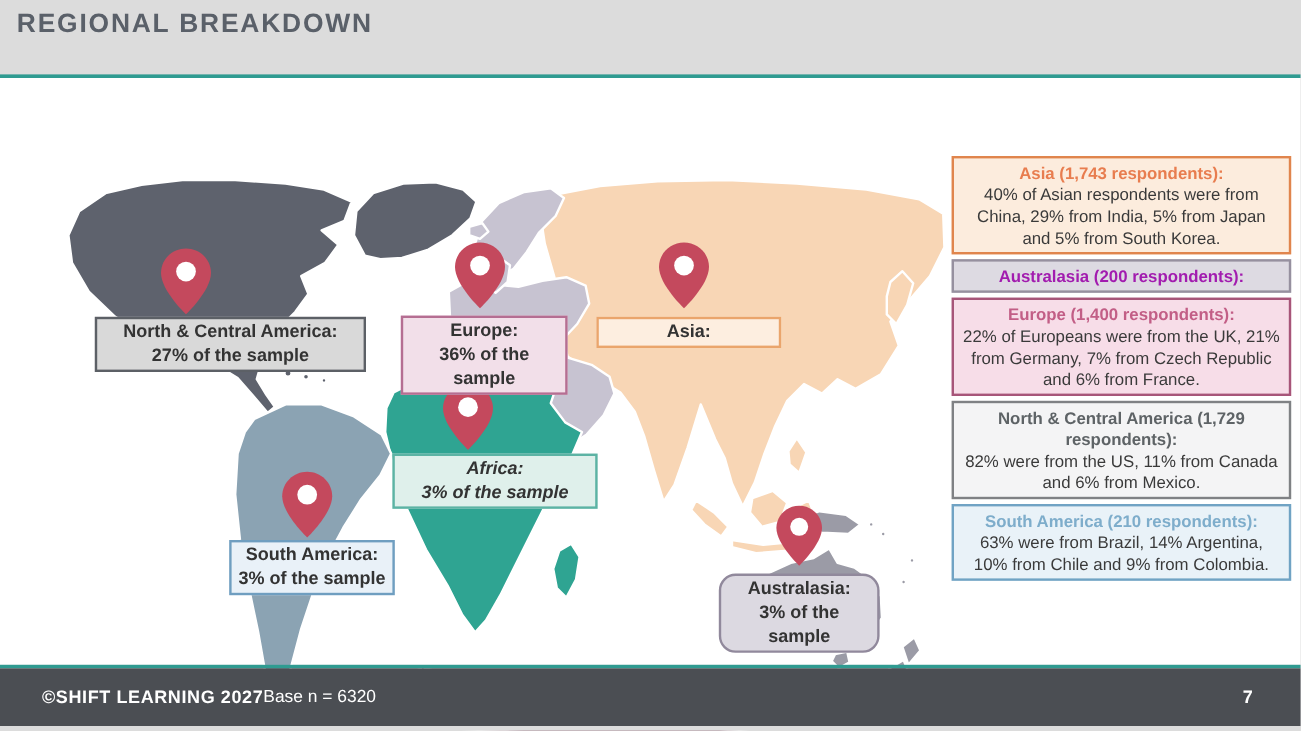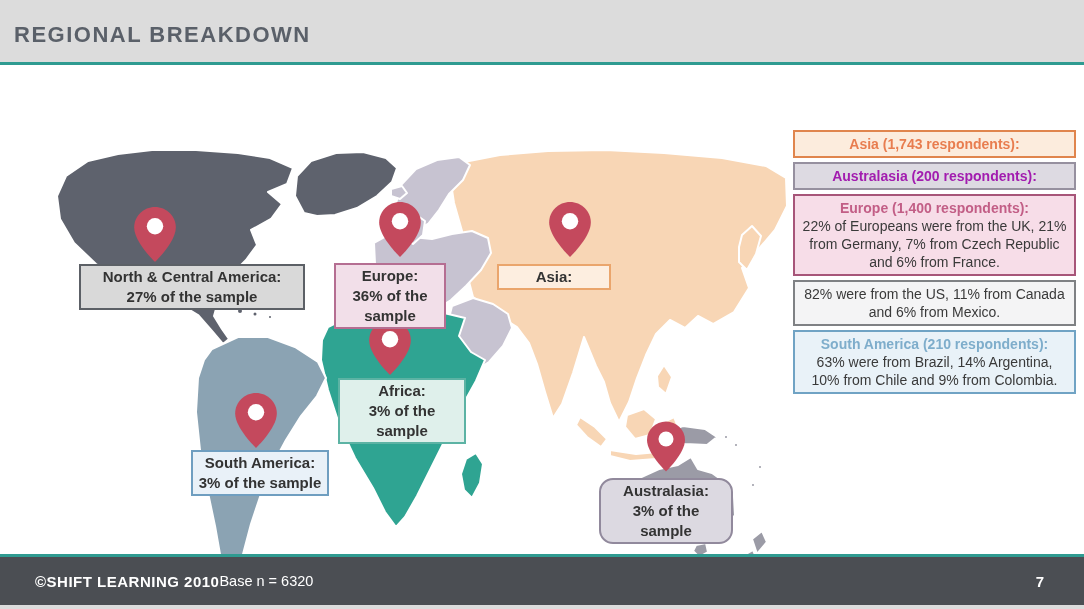--- a/index.html
+++ b/index.html
@@ -1,20 +1,20 @@
 <!DOCTYPE html>
 <html><head>
 <meta charset="utf-8">
 <style>
   html,body{margin:0;padding:0;background:#dcdcdc;}
   .slide{position:relative;width:1084px;height:609px;overflow:hidden;
          font-family:"Liberation Sans",sans-serif;background:#dcdcdc;}
   
   .hdr{position:absolute;left:0;top:0;width:1084px;height:62px;background:#dcdcdc;}
-  .hdr h1{margin:0;padding:22px 0 0 14px;font-size:22px;font-weight:700;
+  .hdr h1{margin:0;padding:7px 0 0 14px;font-size:22px;font-weight:700;
           letter-spacing:1.5px;color:#5a6069;}
   .rule-top{position:absolute;left:0;top:62px;width:1084px;height:3px;background:#2f9b91;}
   
   .content{position:absolute;left:0;top:65px;width:1084px;height:489px;background:#ffffff;}
   .world{position:absolute;left:0;top:65px;width:790px;height:489px;}
   
   .pin{position:absolute;}
   
   .map-label{position:absolute;border:2px solid;box-sizing:border-box;text-align:center;
              font-weight:700;font-size:15px;line-height:20px;color:#333;padding:1px 4px;}
@@ -148,62 +148,64 @@
       <svg width="40" height="53" viewBox="0 0 40 52">
           <path d="M20 1C9.5 1 1 9.3 1 19.6 1 33 20 51 20 51s19-18 19-31.4C39 9.3 30.5 1 20 1z" fill="#c4495d"></path>
           <circle cx="20" cy="18.5" r="7.5" fill="#ffffff"></circle>
         </svg>
     </div>
 
     <div class="map-label lbl-nca" style="left:79px;top:199px;width:226px;">
       <div>North &amp; Central America:</div>
       <div>27% of the sample</div>
     </div>
-    <div class="map-label lbl-europe" style="left:334px;top:198px;width:112px;">
+    <div class="map-label lbl-europe" style="left:334px;top:198px;width:139px;">
       <div>Europe:</div>
       <div>36% of the sample</div>
     </div>
-    <div class="map-label lbl-asia" style="left:497px;top:199px;width:114px;">
+    <div class="map-label lbl-asia" style="left:497px;top:199px;width:154px;">
       <div>Asia:</div>
     </div>
-    <div class="map-label lbl-africa" style="left:338px;top:313px;width:128px;">
+    <div class="map-label lbl-africa" style="left:327px;top:313px;width:171px;font-style:italic;">
       <div>Africa:</div>
       <div>3% of the sample</div>
     </div>
     <div class="map-label lbl-sa" style="left:191px;top:385px;width:138px;">
       <div>South America:</div>
       <div>3% of the sample</div>
     </div>
     <div class="map-label lbl-aus" style="left:599px;top:413px;width:134px;">
       <div>Australasia:</div>
       <div>3% of the sample</div>
     </div>
 
     <div class="side">
       <div class="sbox box-asia">
         <h3>Asia (1,743 respondents):</h3>
+        <div>40% of Asian respondents were from China, 29% from India, 5% from Japan and 5% from South Korea.</div>
       </div>
       <div class="sbox box-aus">
         <h3>Australasia (200 respondents):</h3>
       </div>
       <div class="sbox box-europe">
         <h3>Europe (1,400 respondents):</h3>
         <div>22% of Europeans were from the UK, 21% from Germany, 7% from Czech Republic and 6% from France.</div>
       </div>
       <div class="sbox box-nca">
+        <h3>North &amp; Central America (1,729 respondents):</h3>
         <div>82% were from the US, 11% from Canada and 6% from Mexico.</div>
       </div>
       <div class="sbox box-sa">
         <h3>South America (210 respondents):</h3>
         <div>63% were from Brazil, 14% Argentina, 10% from Chile and 9% from Colombia.</div>
       </div>
     </div>
   </div>
 
   <div class="rule-bottom"></div>
   <div class="ftr">
-    <span class="copy">©SHIFT LEARNING 2010</span>
+    <span class="copy">©SHIFT LEARNING 2027</span>
     <span class="base">Base n = 6320</span>
     <span class="page">7</span>
   </div>
   <div class="strip-bottom"></div>
 
 </div>
 
 </body></html>

